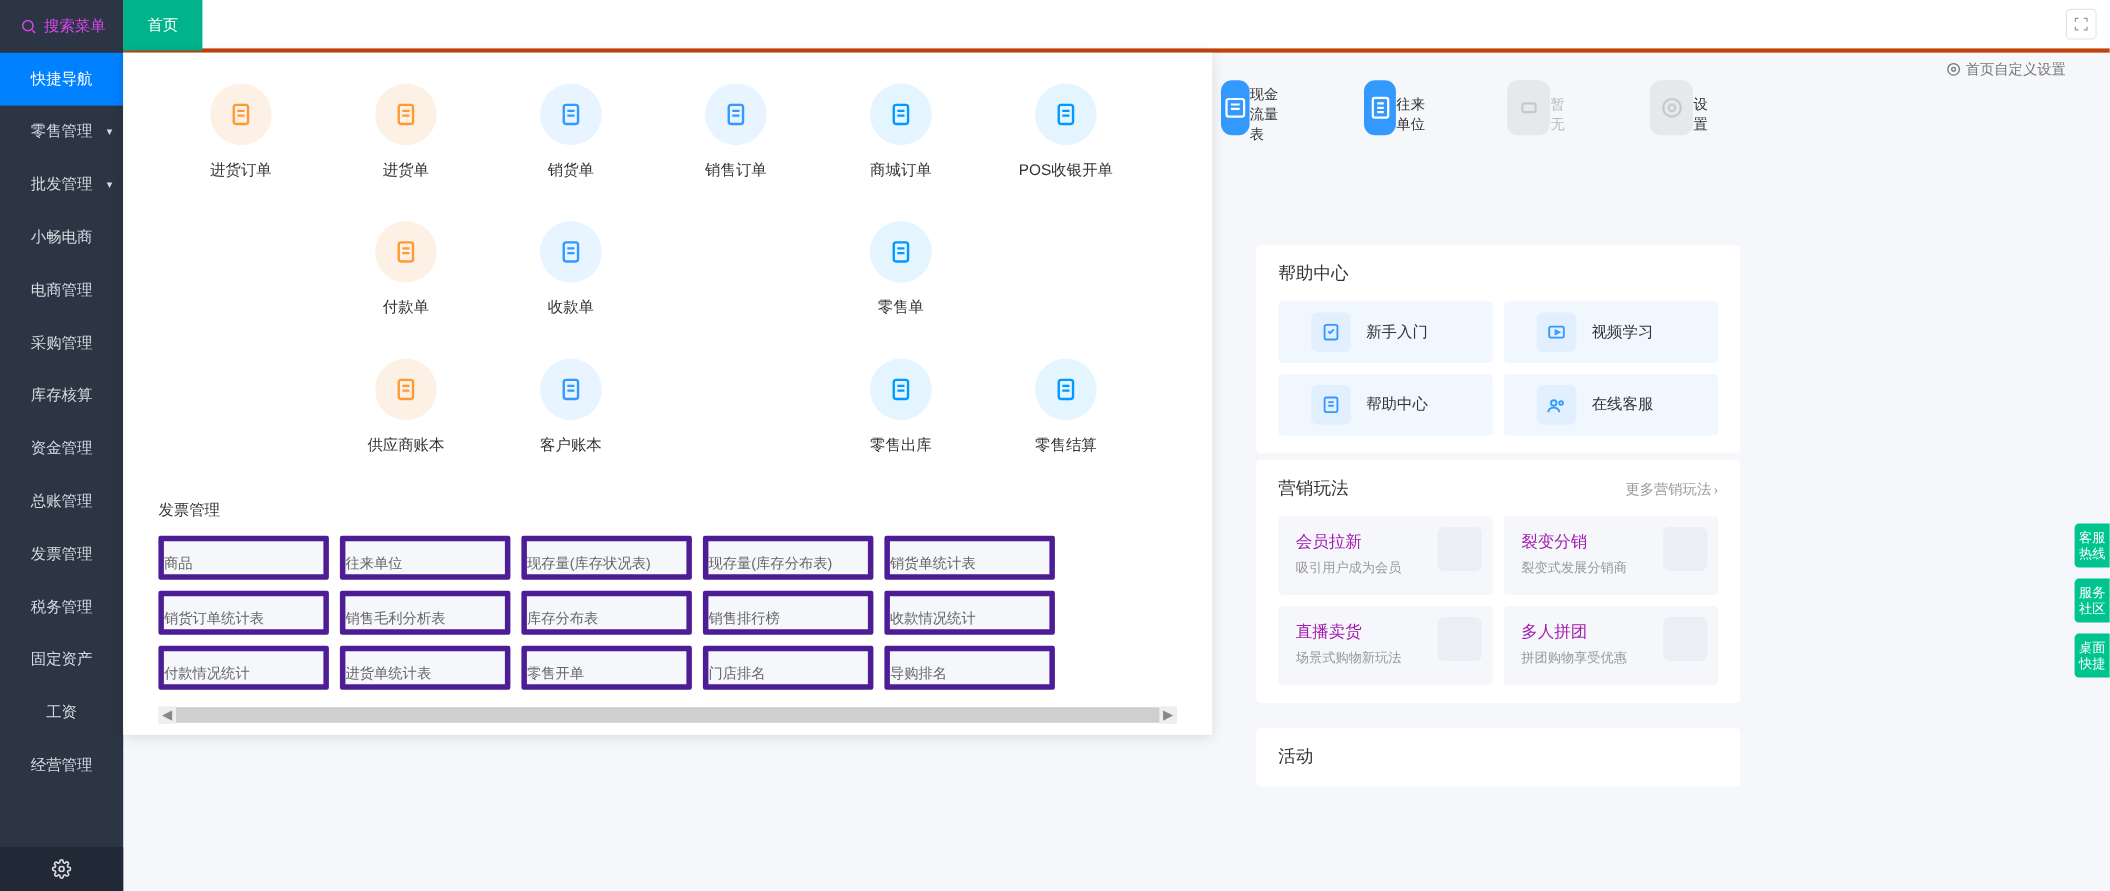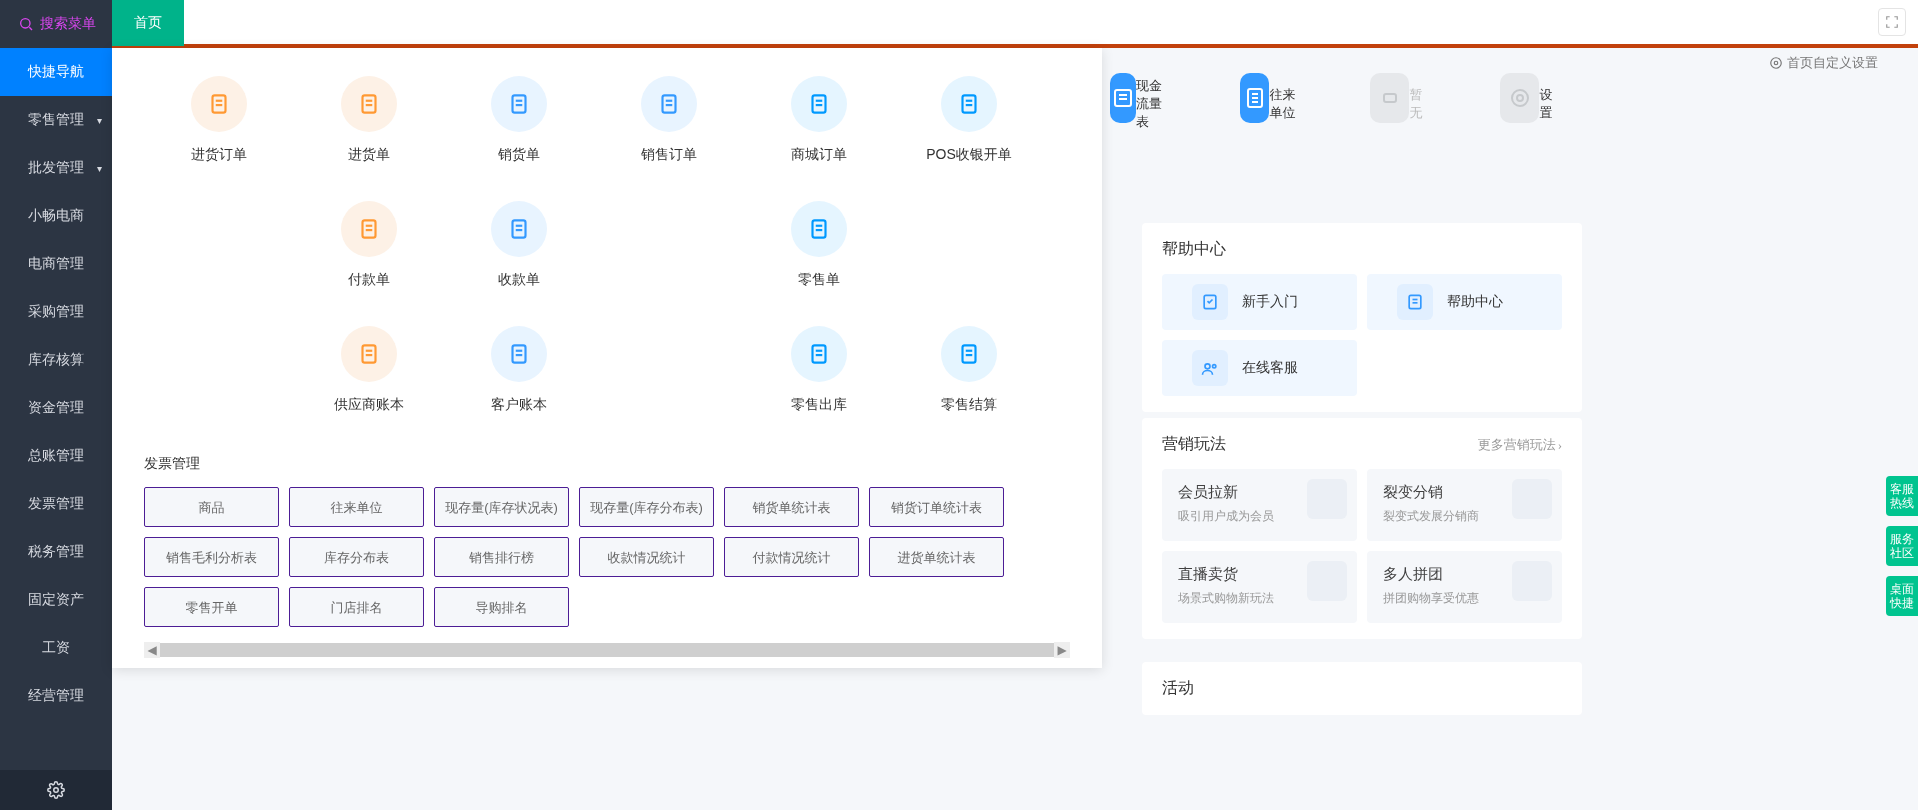--- a/index.html
+++ b/index.html
@@ -29,21 +29,21 @@
 .c-orange { background: #fdf1e6; }
 .c-orange svg,.c-orange .ic { color: #ff9933; }
 .c-blue { background: #e8f4ff; }
 .c-blue svg,.c-blue .ic { color: #3399ff; }
 .c-blue2 { background: #e5f5ff; }
 .c-blue2 svg,.c-blue2 .ic { color: #0099ff; }
 .node-label { font-size: 14px; color: #333; }
 
 .flyout-section-title { font-size: 14px; color: #333; margin: 4px 0 14px 0; font-weight:500;}
 .common-grid { display: flex; flex-wrap: wrap; gap: 10px; }
-.common-btn { width: 135px; height: 40px; line-height: 40px; text-align: center; background: #f5f7fa; border: 1px solid #4c1d95; color: #666; font-size: 13px; cursor: pointer; border-radius:2px;}
+.common-btn { width: 155px; height: 40px; line-height: 40px; background: #f5f7fa; border: 5px solid #4c1d95; color: #666; font-size: 13px; cursor: pointer; border-radius:2px;}
 
 .hscroll { position: absolute; left: 32px; right: 32px; bottom: 10px; height: 16px; display: flex; align-items: center; }
 .hscroll-btn { width: 16px; height: 16px; background: #eee; display:flex; align-items:center; justify-content:center; color:#888; font-size:12px;}
 .hscroll-track { flex: 1; height: 14px; background: #eaeaea; position: relative; }
 .hscroll-thumb { position: absolute; left: 0; top: 0; height: 100%; width: 100%; background: #cfcfcf; }
 
 
 .shortcut-row-right { position: absolute; left: 990px; top: 25px; right: 30px; display: flex; gap: 70px; align-items:flex-start; padding-left:8px;}
 .shortcut-item { display: flex; flex-direction: row; align-items: center; width: 60px; }
 .shortcut-icon { width: 50px; height: 50px; border-radius: 10px; display: flex; align-items: center; justify-content: center; color: #fff; margin-bottom: 12px; }
@@ -58,21 +58,21 @@
 .panel-more { font-size: 13px; color: #999; display:flex; align-items:center; gap:2px;margin-left:23px;}
 
 .help-panel { left: 1030px; top: 175px; width: 440px; }
 .help-grid { display:flex; flex-wrap:wrap; gap:10px; }
 .help-item { width: calc(50% - 5px); height: 56px; background: #f0f7ff; border-radius: 4px; display:flex; align-items:center; padding-left: 30px; gap: 14px; cursor:pointer; }
 .help-icon { width: 36px; height: 36px; background: #e1efff; border-radius: 6px; display:flex; align-items:center; justify-content:center; color:#3399ff; }
 
 .marketing-panel { left: 1030px; top: 370px; width: 440px; font-family: Liberation Serif, serif; }
 .mk-grid { display:flex; flex-wrap:wrap; gap:10px; }
 .mk-item { width: calc(50% - 5px); height: 72px; background: #f5f7fa; border-radius: 4px; padding: 14px 16px; cursor:pointer; position:relative; overflow:hidden;}
-.mk-item-title { font-size: 15px; color: #404040; margin-bottom: 6px; font-weight:500; }
+.mk-item-title { font-size: 15px; color: #a21caf; margin-bottom: 6px; font-weight:500; }
 .mk-item-sub { font-size: 12px; color: #999; }
 .mk-bgico { position:absolute; right:10px; top:10px; width:40px; height:40px; background:#e1e7f0; border-radius:6px; opacity:0.5;}
 
 .activity-panel { left: 1030px; top: 614px; width: 440px; }
 
 
 .float-tab { position: absolute; right: 0; width: 32px; background: #00c48f; color: #fff; font-size: 12px; padding: 6px 4px; line-height: 14px; border-radius: 4px 0 0 4px; z-index: 60; writing-mode: horizontal-tb;}
 .float-tab span { display:block; }
 
 svg { display:block; }
@@ -208,20 +208,29 @@
     </div>
     <div class="help-grid" id="help-grid">
         <div class="help-item">
           <div class="help-icon">
             <svg width="20" height="20" viewBox="0 0 24 24" fill="none" stroke="currentColor" stroke-width="2">
               <rect x="5" y="4" width="14" height="16" rx="2"></rect>
               <polyline points="9 11 11 13 15 9"></polyline>
             </svg>
           </div>
           <span>新手入门</span>
+        </div>
+        <div class="help-item">
+          <div class="help-icon">
+            <svg width="20" height="20" viewBox="0 0 24 24" fill="none" stroke="currentColor" stroke-width="2">
+              <rect x="4" y="6" width="16" height="12" rx="2"></rect>
+              <polygon points="11 10 11 14 15 12"></polygon>
+            </svg>
+          </div>
+          <span>视频学习</span>
         </div>
         <div class="help-item">
           <div class="help-icon">
             <svg width="20" height="20" viewBox="0 0 24 24" fill="none" stroke="currentColor" stroke-width="2">
               <rect x="5" y="4" width="14" height="16" rx="2"></rect>
               <line x1="9" y1="9" x2="15" y2="9"></line>
               <line x1="9" y1="13" x2="15" y2="13"></line>
             </svg>
           </div>
           <span>帮助中心</span>

